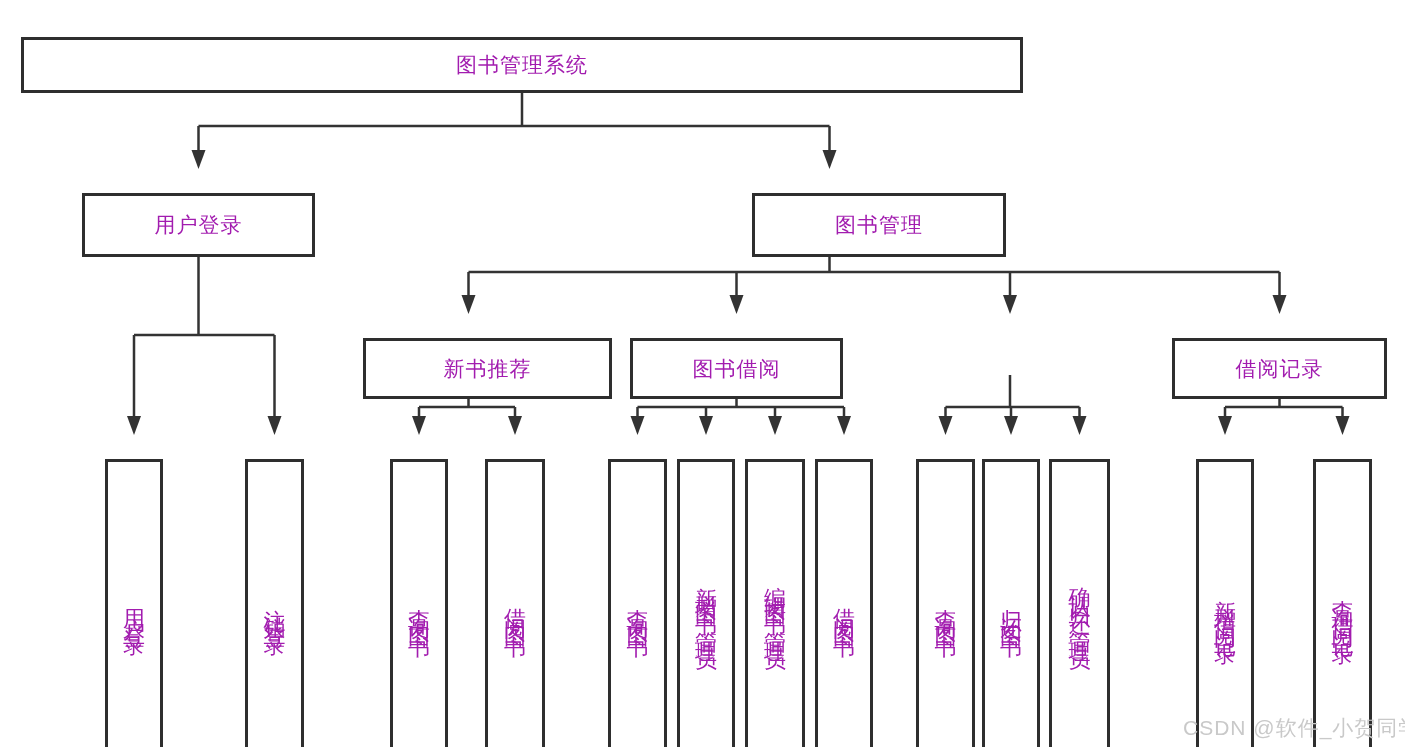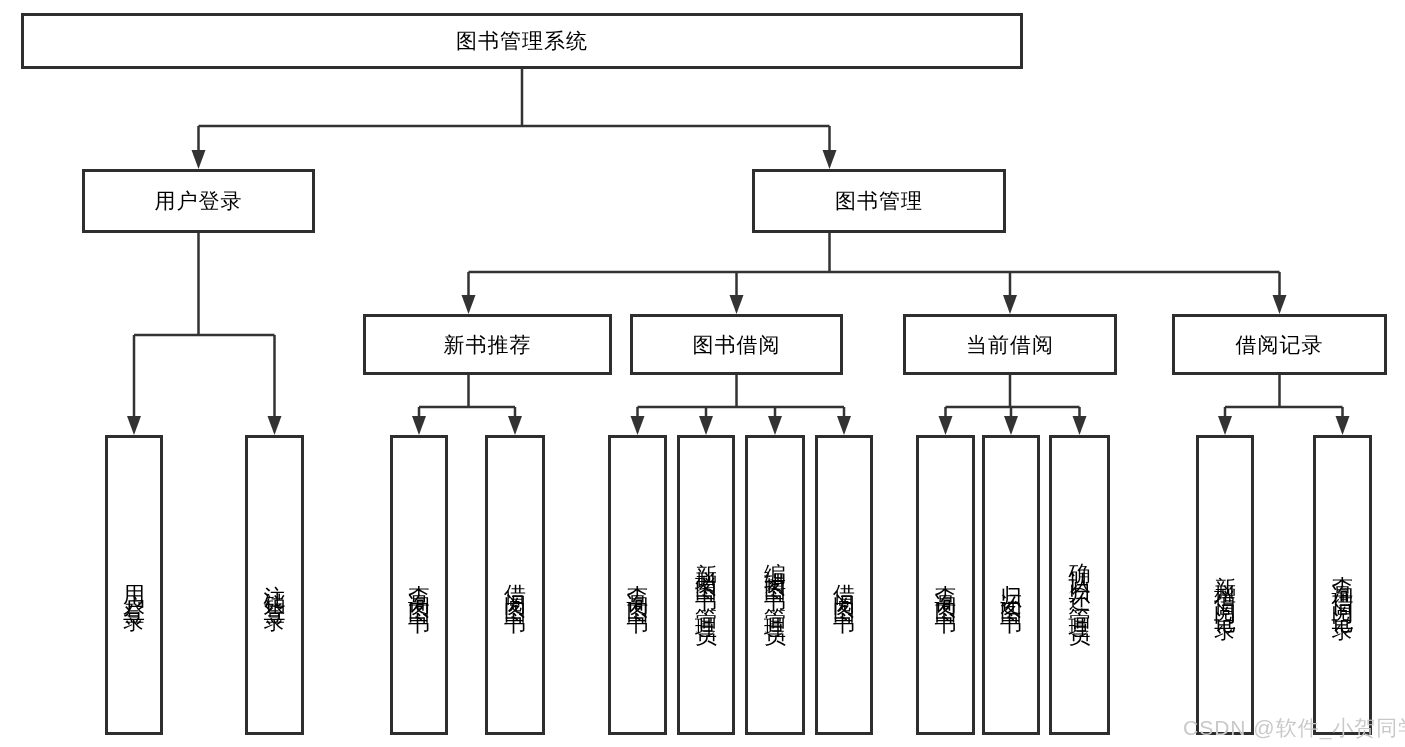--- a/index.html
+++ b/index.html
@@ -2,21 +2,22 @@
 <html><head>
 <meta charset="utf-8">
 <style>
   html,body{margin:0;padding:0;background:#ffffff;}
   body{font-family:"Liberation Sans", sans-serif;}
   .stage{position:relative;width:1405px;height:747px;background:#ffffff;overflow:hidden;}
   .wires{position:absolute;left:0;top:0;}
   .box{
     position:absolute;box-sizing:border-box;background:#ffffff;
     border:3px solid #2e2e2e;display:flex;align-items:center;justify-content:center;
-    color:#000000;
+    color:#a21caf;
+    margin-top:24px;
   }
   .hlabel{font-size:21px;letter-spacing:1px;white-space:nowrap;}
   .vlabel{writing-mode:vertical-rl;text-orientation:mixed;font-size:22px;letter-spacing:9px;line-height:1;}
   .watermark{
     position:absolute;left:1183px;top:714px;font-size:21px;letter-spacing:1px;
     color:#c9c9c9;white-space:nowrap;z-index:5;
   }
 </style>
 </head>
 <body>
@@ -73,23 +74,20 @@
   <div class="box" style="left:752px;top:169px;width:254px;height:64px">
     <span class="hlabel">图书管理</span>
   </div>
 
   <div class="box" style="left:363px;top:314px;width:249px;height:61px">
     <span class="hlabel">新书推荐</span>
   </div>
   <div class="box" style="left:630px;top:314px;width:213px;height:61px">
     <span class="hlabel">图书借阅</span>
   </div>
-  <div class="box" style="left:903px;top:314px;width:214px;height:61px">
-    <span class="hlabel">当前借阅</span>
-  </div>
   <div class="box" style="left:1172px;top:314px;width:215px;height:61px">
     <span class="hlabel">借阅记录</span>
   </div>
 
   <div class="box" style="left:105px;top:435px;width:58px;height:300px">
     <span class="vlabel">用户登录</span>
   </div>
   <div class="box" style="left:245px;top:435px;width:59px;height:300px">
     <span class="vlabel">注销登录</span>
   </div>

